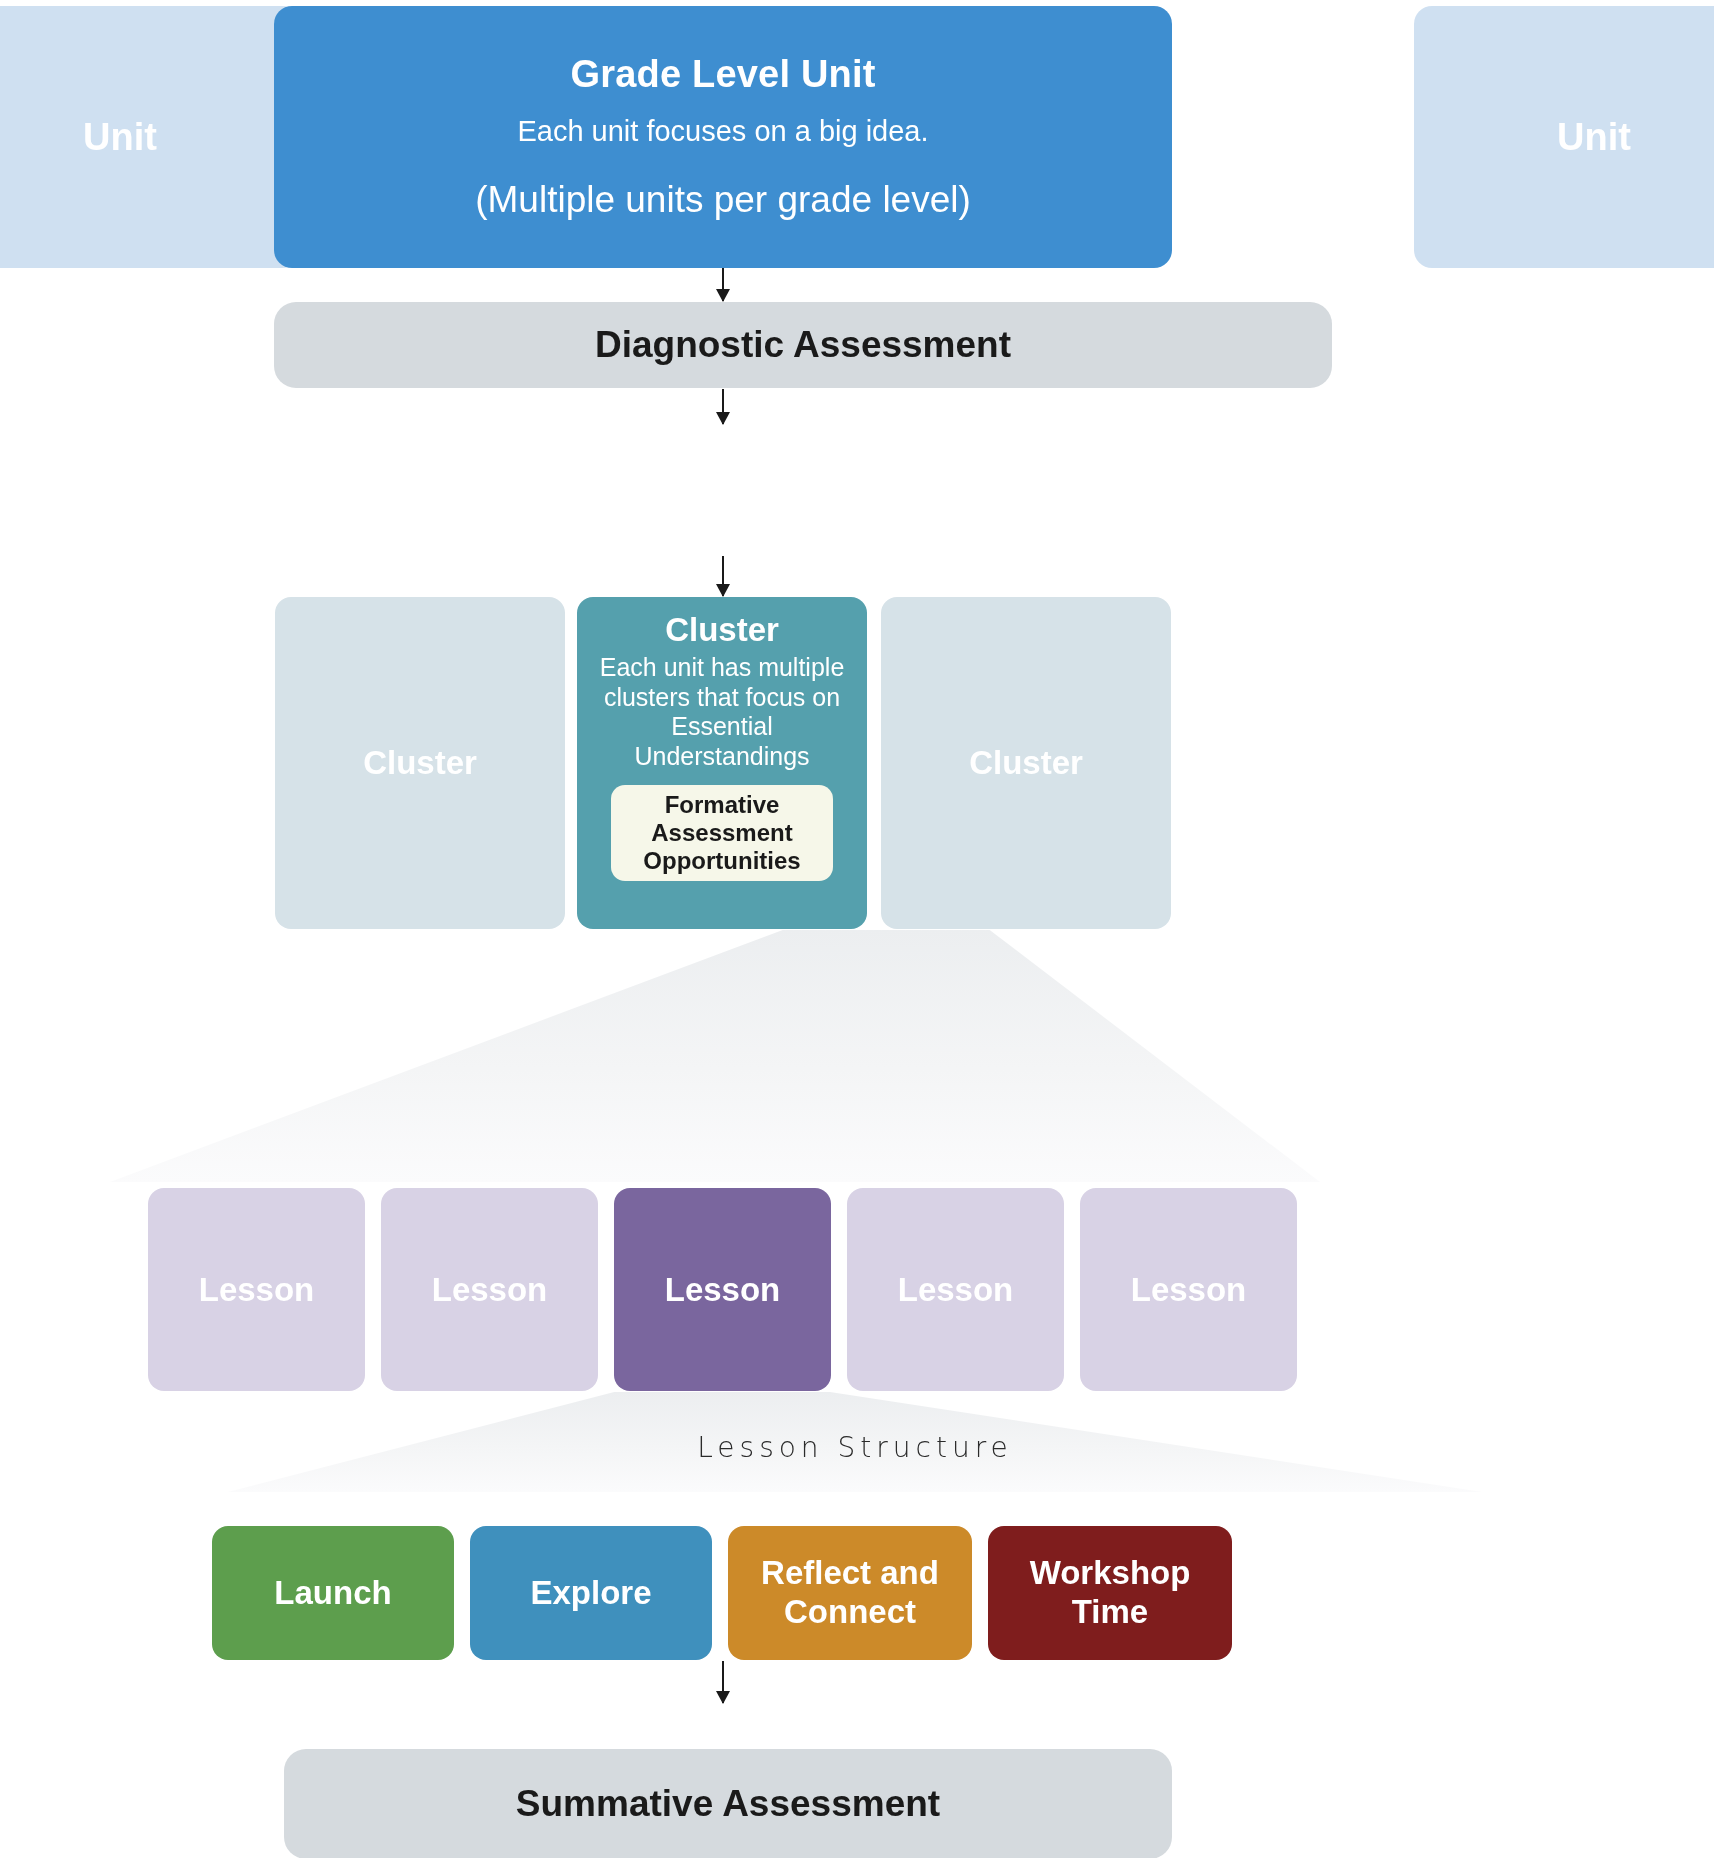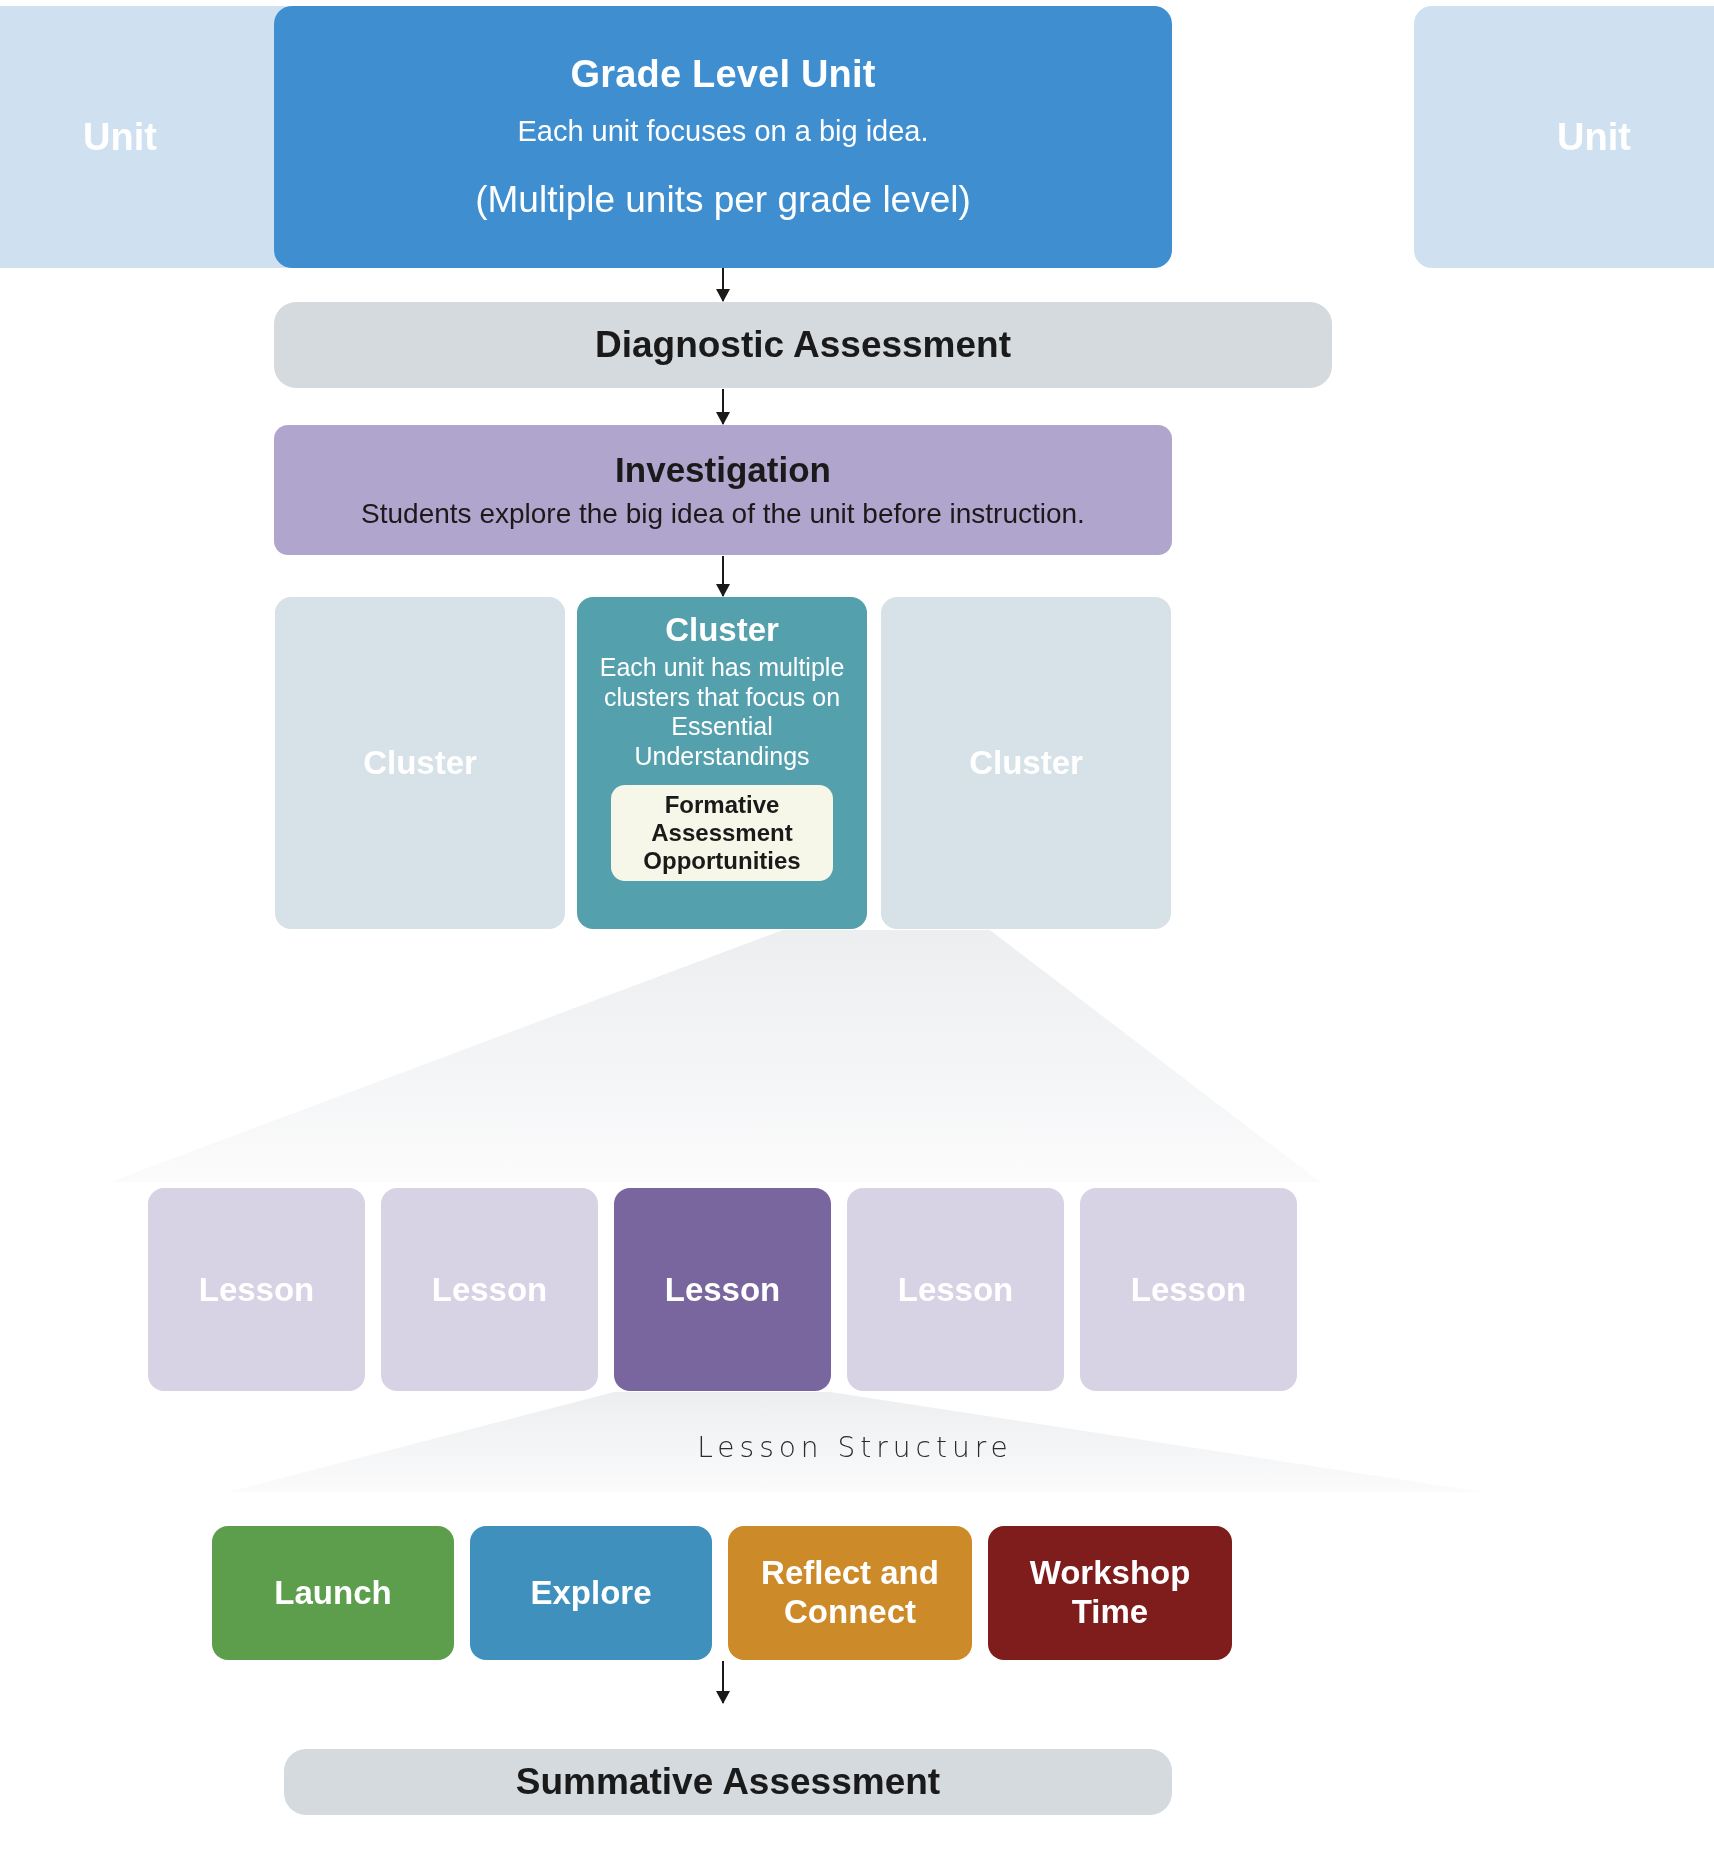--- a/index.html
+++ b/index.html
@@ -54,21 +54,21 @@
 
   
   .gray-bar {
     background: #d5dade;
     color: #1a1a1a;
     font-weight: bold;
     font-size: 37px;
     border-radius: 22px;
   }
   #diagnostic { left: 274px; top: 302px; width: 1058px; height: 86px; }
-  #summative  { left: 284px; top: 1749px; width: 888px; height: 66px; }
+  #summative  { left: 284px; top: 1749px; width: 888px; height: 110px; }
 
   
   #investigation {
     left: 274px; top: 425px; width: 898px; height: 130px;
     background: #b0a6cd;
     color: #1a1a1a;
     border-radius: 14px;
     padding: 0 30px;
   }
   #investigation .b-title { font-size: 35px; font-weight: bold; margin-bottom: 8px; }
@@ -210,24 +210,20 @@
   </div>
 
   <div class="arrow" id="arrow-unit-diag"></div>
 
   <div class="box gray-bar" id="diagnostic">
     <div>Diagnostic Assessment</div>
   </div>
 
   <div class="arrow" id="arrow-diag-inv"></div>
 
-  <div class="box" id="investigation">
-    <div class="b-title">Investigation</div>
-    <div class="b-sub">Students explore the big idea of the unit before instruction.</div>
-  </div>
 
   <div class="arrow" id="arrow-inv-clus"></div>
 
   <div class="box cluster-side" id="cluster-left">
     <div>Cluster</div>
   </div>
 
   <div class="box" id="cluster-main">
     <div class="b-title">Cluster</div>
     <div class="b-sub">Each unit has multiple clusters that focus on Essential Understandings</div>

